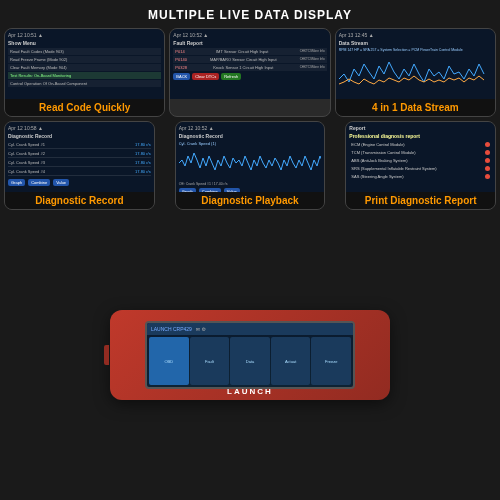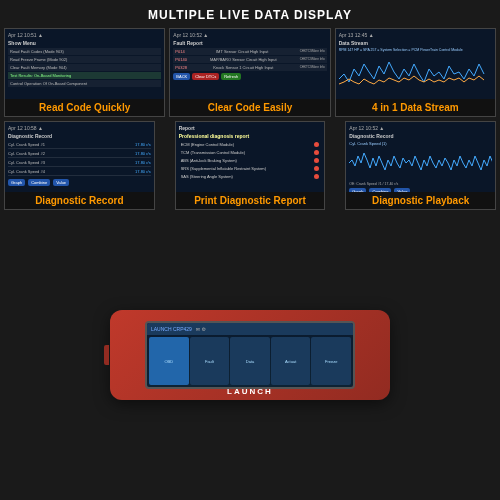--- a/index.html
+++ b/index.html
@@ -33,21 +33,21 @@
     .panels-grid {
       display: grid;
       grid-template-columns: 1fr 1fr 1fr;
       gap: 4px;
       padding: 0 4px;
       width: 100%;
     }
 
     .panel {
       background: #2a2a2a;
-      border-radius: 0;
+      border-radius: 8px;
       overflow: hidden;
       border: 1px solid #444;
     }
 
     .panel-screen {
       background: #0a1628;
       height: 70px;
       padding: 3px;
       position: relative;
       overflow: hidden;
@@ -320,21 +320,20 @@
             <span style="font-size:4px;">Knock Sensor 1 Circuit High Input</span>
             <span style="font-size:3px;color:#aaa;">CHKTCSMore Info</span>
           </div>
         </div>
         <div class="btn-row">
           <div class="mini-btn blue">BACK</div>
           <div class="mini-btn red">Clear DTCs</div>
           <div class="mini-btn green">Refresh</div>
         </div>
       </div>
-      <div class="panel-label">Clear Code Easily</div>
     </div>
 
     <div class="panel">
       <div class="panel-screen">
         <div class="status-bar">
           <span>Apr 13  12:45 ▲</span>
         </div>
         <div class="screen-title">Data Stream</div>
         <div style="font-size:3.5px;color:#9cf;margin-bottom:2px;">RPM 147 HP = SPA 257 = System Selection = PCM PowerTrain Control Module</div>
         
@@ -373,50 +372,20 @@
             <span class="val">17.80 r/s</span>
           </div>
         </div>
         <div style="display:flex;gap:3px;margin-top:3px;">
           <div class="mini-btn blue">Graph</div>
           <div class="mini-btn blue">Combine</div>
           <div class="mini-btn blue">Value</div>
         </div>
       </div>
       <div class="panel-label">Diagnostic Record</div>
-    </div>
-
-    <div class="panel">
-      <div class="panel-screen">
-        <div class="screen-title">Report</div>
-        <div style="font-size:5px;color:#ff9;margin-bottom:2px;font-weight:bold;">Professional diagnosis report</div>
-        <div class="report-rows">
-          <div class="report-row">
-            <span>ECM (Engine Control Module)</span>
-            <span class="status-dot red"></span>
-          </div>
-          <div class="report-row">
-            <span>TCM (Transmission Control Module)</span>
-            <span class="status-dot red"></span>
-          </div>
-          <div class="report-row">
-            <span>ABS (Anti-lock Braking System)</span>
-            <span class="status-dot red"></span>
-          </div>
-          <div class="report-row">
-            <span>SRS (Supplemental Inflatable Restraint System)</span>
-            <span class="status-dot red"></span>
-          </div>
-          <div class="report-row">
-            <span>SAS (Steering Angle System)</span>
-            <span class="status-dot red"></span>
-          </div>
-        </div>
-      </div>
-      <div class="panel-label">Print Diagnostic Report</div>
     </div>
 
     <div class="panel">
       <div class="panel-screen">
         <div class="status-bar">
           <span>Apr 12  10:52 ▲</span>
         </div>
         <div class="screen-title">Diagnostic Record</div>
         <div style="font-size:4px;color:#9cf;margin-bottom:2px;">Cyl. Crank Speed (1)</div>
         
@@ -425,20 +394,50 @@
         </svg>
         <div style="font-size:3.5px;color:#aaa;">OE: Crank Speed #1 / 17.40 r/s</div>
         <div style="display:flex;gap:3px;margin-top:2px;">
           <div class="mini-btn blue">Graph</div>
           <div class="mini-btn blue">Combine</div>
           <div class="mini-btn blue">Value</div>
         </div>
       </div>
       <div class="panel-label">Diagnostic Playback</div>
     </div>
+
+    <div class="panel">
+      <div class="panel-screen">
+        <div class="screen-title">Report</div>
+        <div style="font-size:5px;color:#ff9;margin-bottom:2px;font-weight:bold;">Professional diagnosis report</div>
+        <div class="report-rows">
+          <div class="report-row">
+            <span>ECM (Engine Control Module)</span>
+            <span class="status-dot red"></span>
+          </div>
+          <div class="report-row">
+            <span>TCM (Transmission Control Module)</span>
+            <span class="status-dot red"></span>
+          </div>
+          <div class="report-row">
+            <span>ABS (Anti-lock Braking System)</span>
+            <span class="status-dot red"></span>
+          </div>
+          <div class="report-row">
+            <span>SRS (Supplemental Inflatable Restraint System)</span>
+            <span class="status-dot red"></span>
+          </div>
+          <div class="report-row">
+            <span>SAS (Steering Angle System)</span>
+            <span class="status-dot red"></span>
+          </div>
+        </div>
+      </div>
+      <div class="panel-label">Print Diagnostic Report</div>
+    </div>
   </div>
 
   <div class="device-section">
     <div class="device-outer">
       <div class="device-left-btn"></div>
       <div class="device-screen-area">
         <div class="device-screen-inner">
           <div class="device-screen-top">
             <span style="color:#7af;">LAUNCH  CRP429</span>
             <span style="color:#aaa;">✉ ⚙</span>

